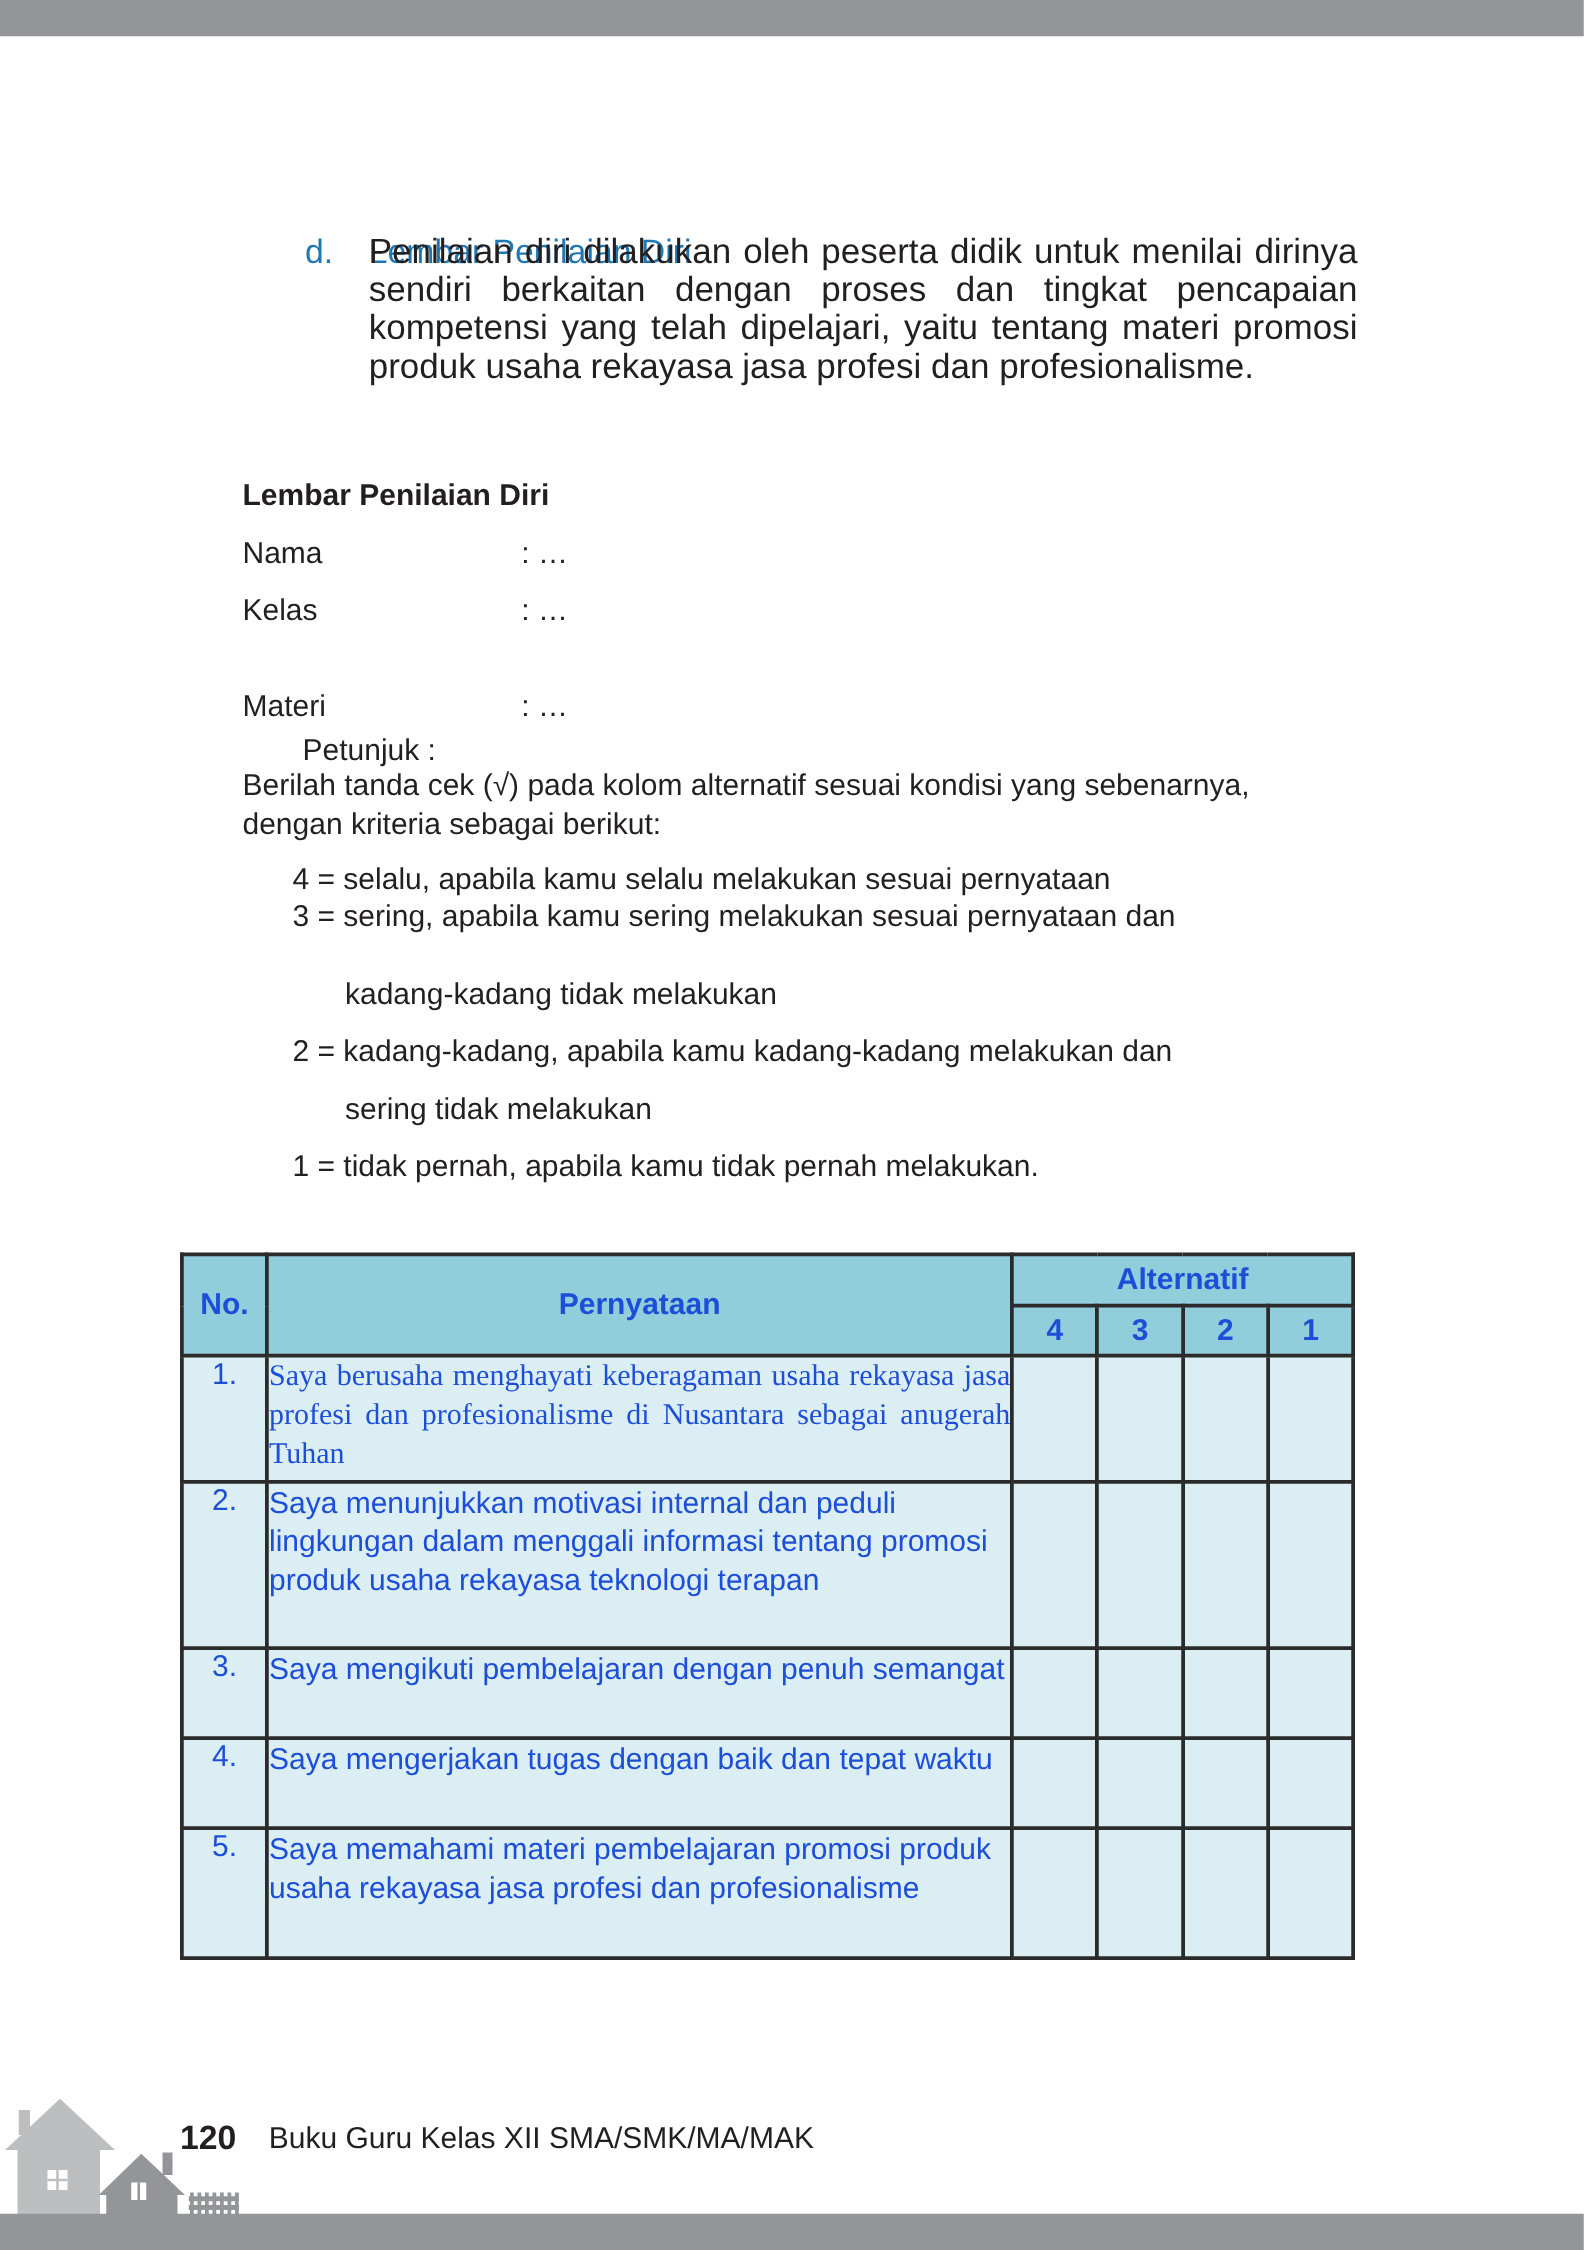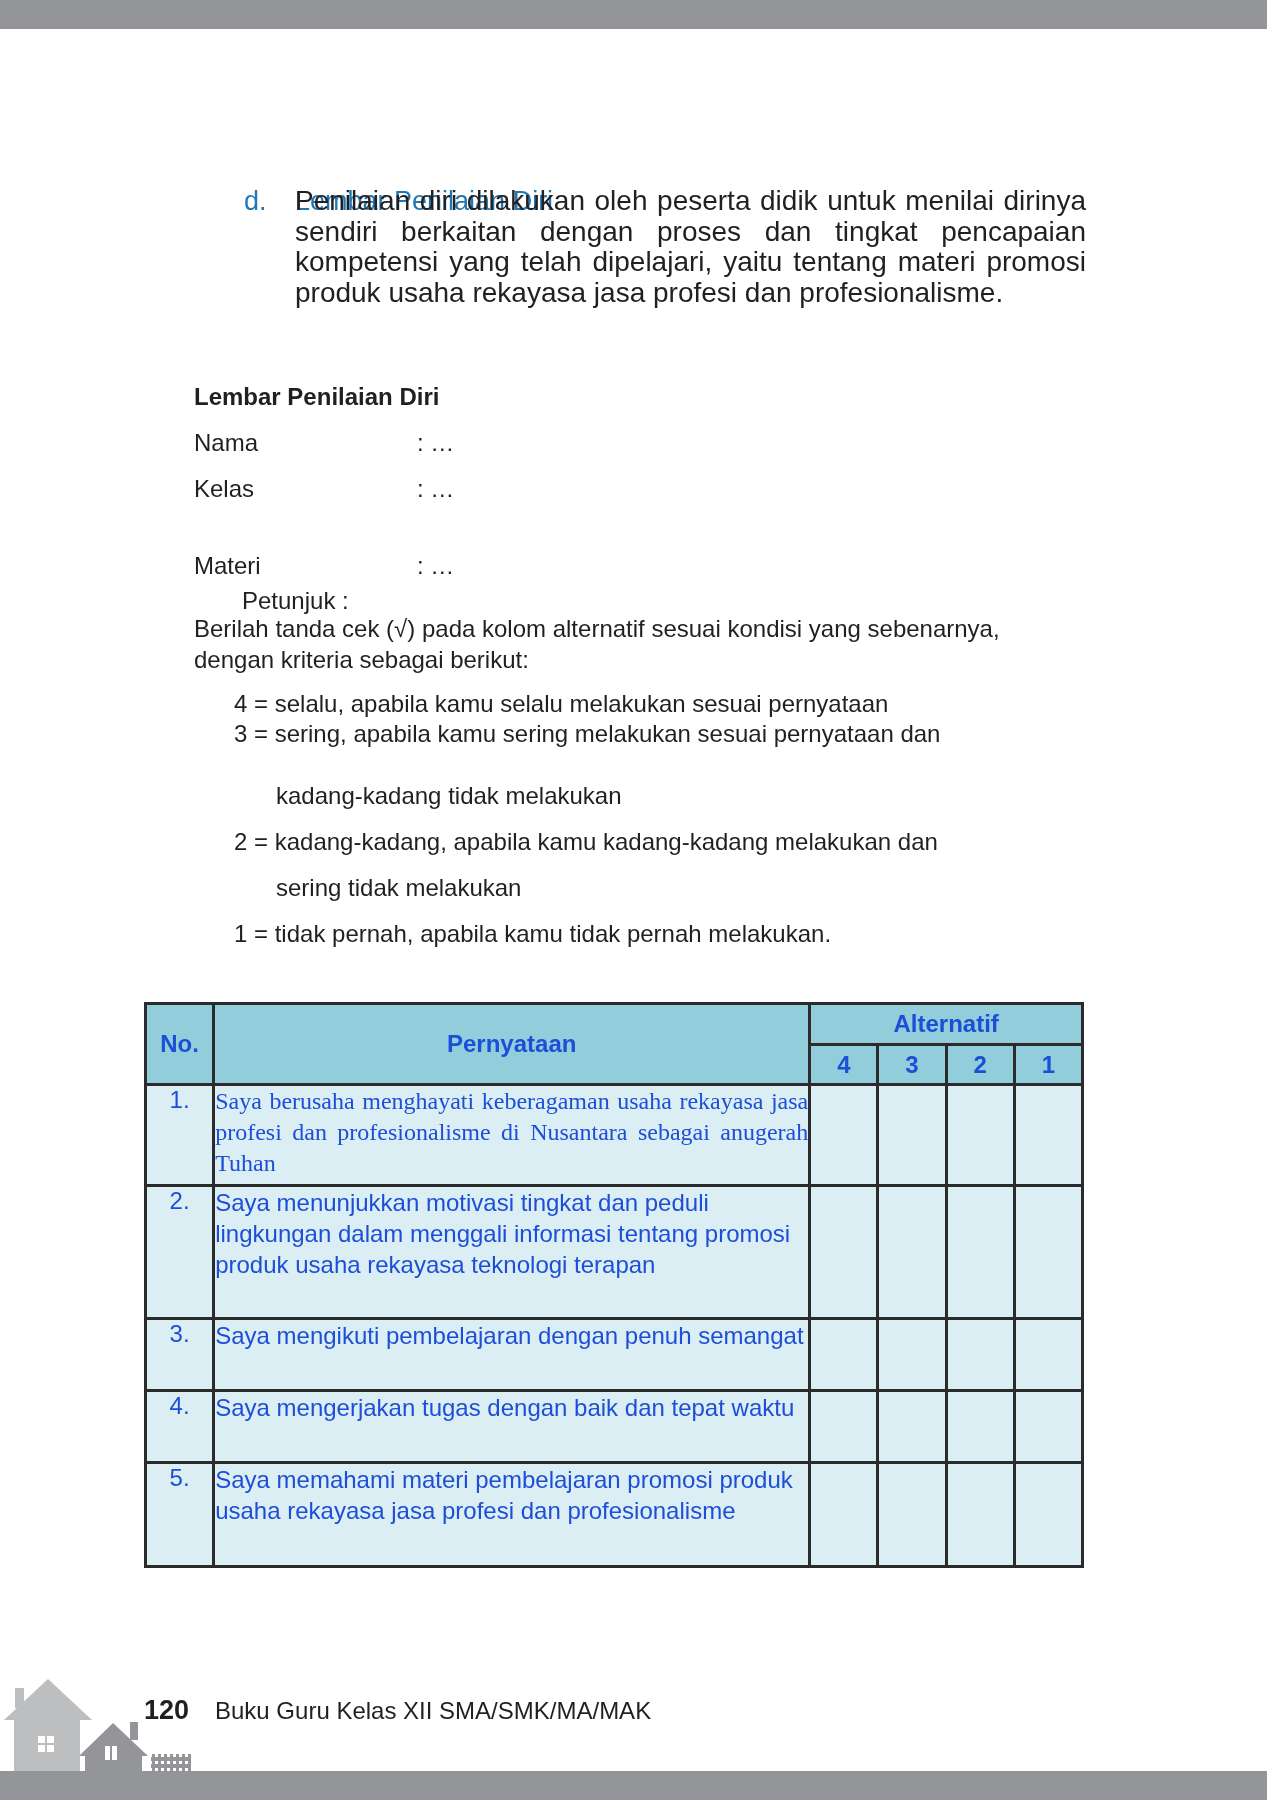--- a/index.html
+++ b/index.html
@@ -110,21 +110,21 @@
     <tr style="height:101px;">
       <td class="no-cell">1.</td>
       <td class="st-cell justify">Saya berusaha menghayati keberagaman usaha rekayasa jasa profesi dan profesionalisme di Nusantara sebagai anugerah Tuhan</td>
       <td></td>
       <td></td>
       <td></td>
       <td></td>
     </tr>
     <tr style="height:133px;">
       <td class="no-cell">2.</td>
-      <td class="st-cell">Saya menunjukkan motivasi tingkat dan peduli lingkungan dalam menggali informasi tentang promosi produk usaha rekayasa teknologi terapan</td>
+      <td class="st-cell">Saya menunjukkan motivasi internal dan peduli lingkungan dalam menggali informasi tentang promosi produk usaha rekayasa teknologi terapan</td>
       <td></td>
       <td></td>
       <td></td>
       <td></td>
     </tr>
     <tr style="height:72px;">
       <td class="no-cell">3.</td>
       <td class="st-cell">Saya mengikuti pembelajaran dengan penuh semangat</td>
       <td></td>
       <td></td>

